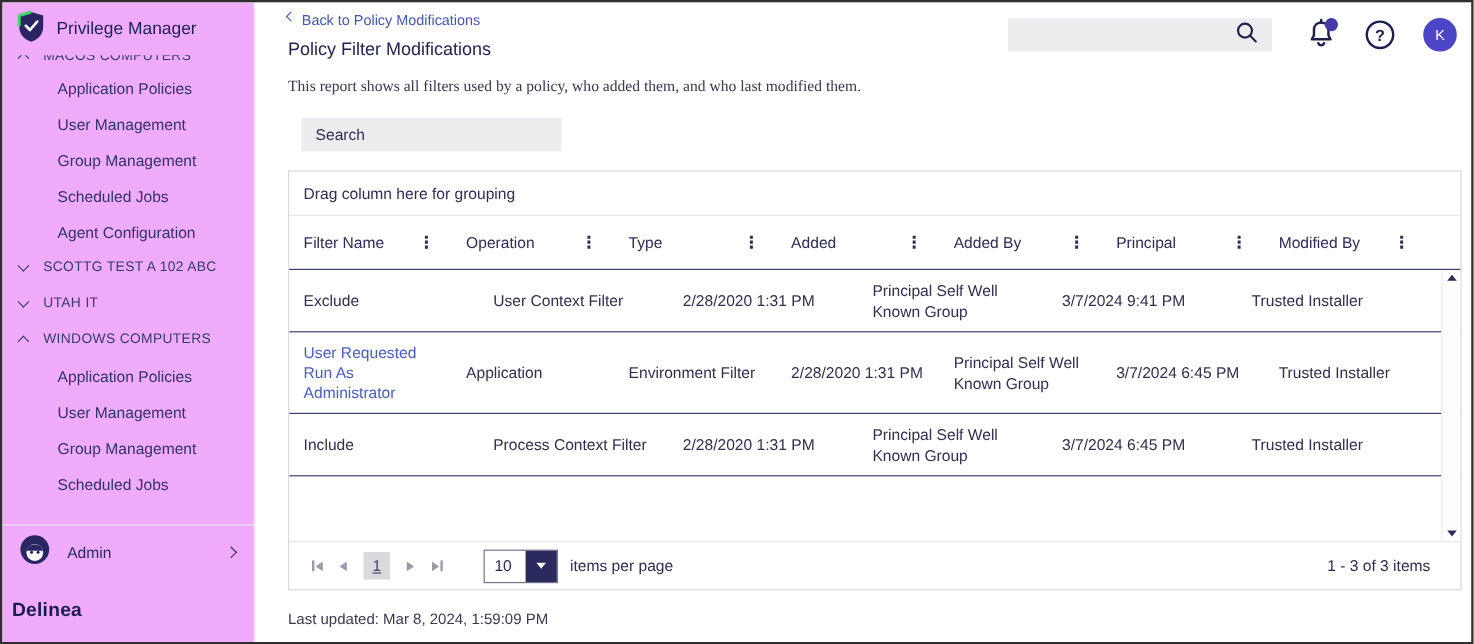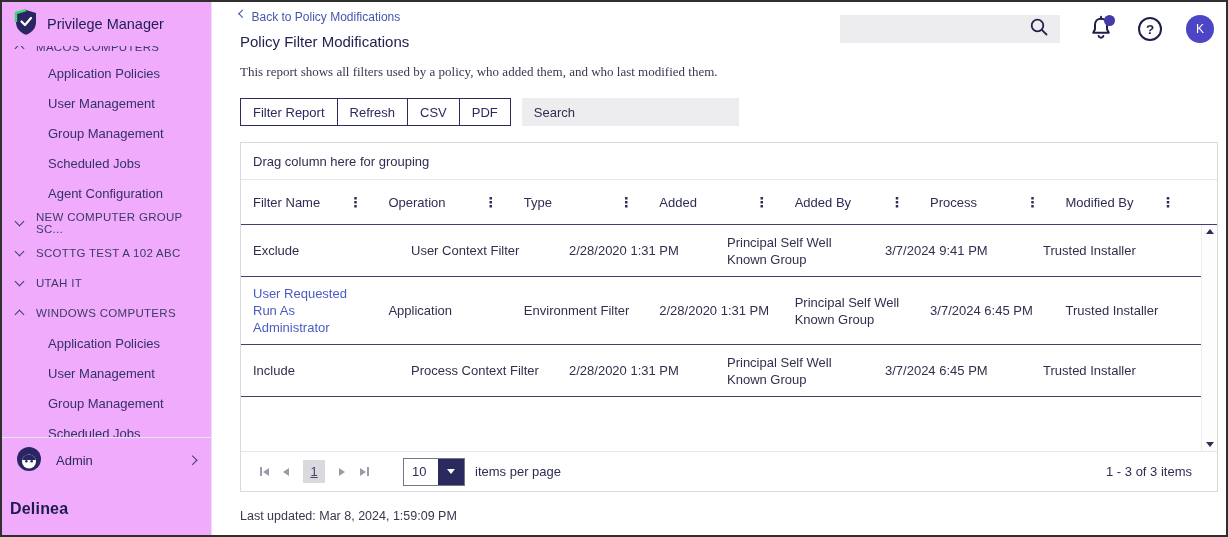--- a/index.html
+++ b/index.html
@@ -135,24 +135,20 @@
         <span>Group Management</span>
       </div>
       <div class="nav-item sub">
         <span>Scheduled Jobs</span>
       </div>
       <div class="nav-item sub">
         <span>Agent Configuration</span>
       </div>
       <div class="nav-item group">
         <span class="chev down"></span>
-        <span>NEW COMPUTER GROUP SC...</span>
-      </div>
-      <div class="nav-item group">
-        <span class="chev down"></span>
         <span>SCOTTG TEST A 102 ABC</span>
       </div>
       <div class="nav-item group">
         <span class="chev down"></span>
         <span>UTAH IT</span>
       </div>
       <div class="nav-item group">
         <span class="chev up"></span>
         <span>WINDOWS COMPUTERS</span>
       </div>
@@ -218,26 +214,20 @@
       </div>
       <div class="help-btn">
         <span>?</span>
       </div>
       <div class="avatar">
         <span>K</span>
       </div>
     </div>
 
     <div class="toolbar">
-      <div class="btn-group">
-        <button class="btn">Filter Report</button>
-        <button class="btn">Refresh</button>
-        <button class="btn">CSV</button>
-        <button class="btn">PDF</button>
-      </div>
       <input class="table-search" placeholder="Search" style="">
     </div>
 
     <section class="panel">
       <div class="group-hint">Drag column here for grouping</div>
 
       <div class="thead">
         <div class="th">
           <span>Filter Name</span>
           <span class="dots">⋮</span>
@@ -252,21 +242,21 @@
         </div>
         <div class="th">
           <span>Added</span>
           <span class="dots">⋮</span>
         </div>
         <div class="th">
           <span>Added By</span>
           <span class="dots">⋮</span>
         </div>
         <div class="th">
-          <span>Process</span>
+          <span>Principal</span>
           <span class="dots">⋮</span>
         </div>
         <div class="th">
           <span>Modified By</span>
           <span class="dots">⋮</span>
         </div>
       </div>
 
       <div class="tbody">
         <div class="tr">

